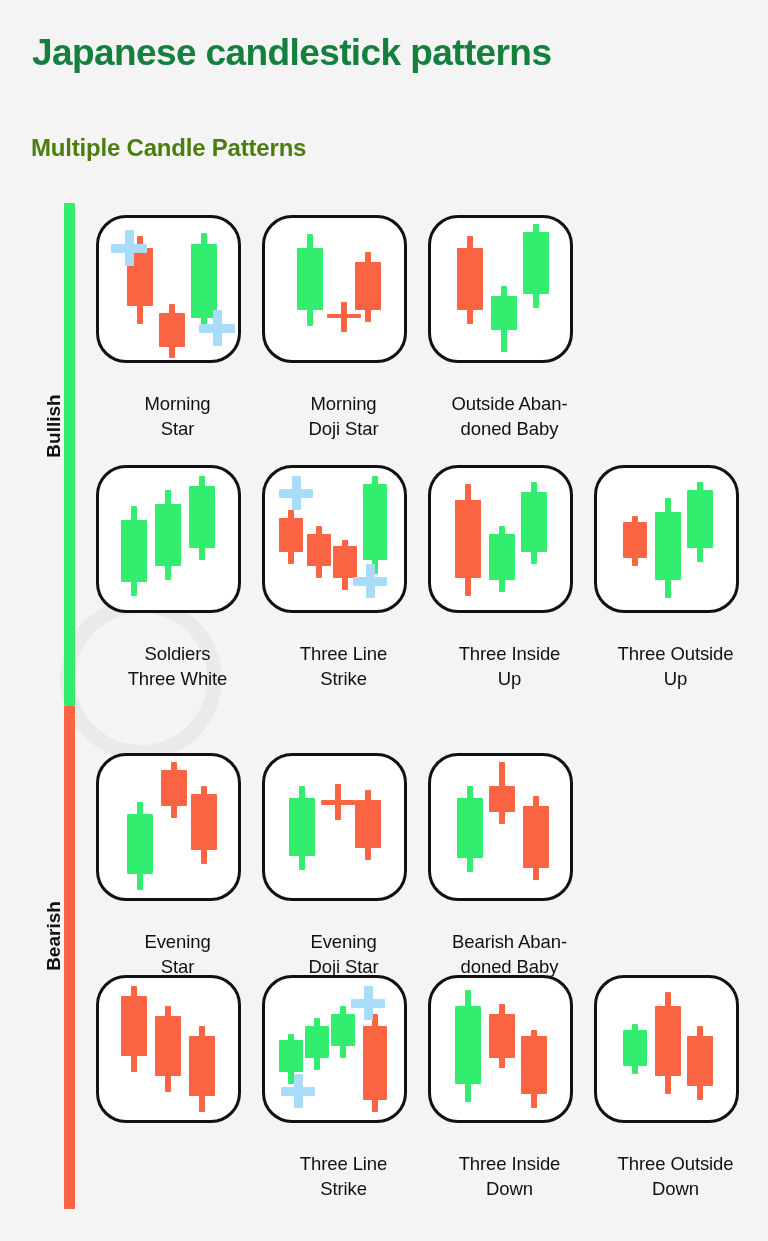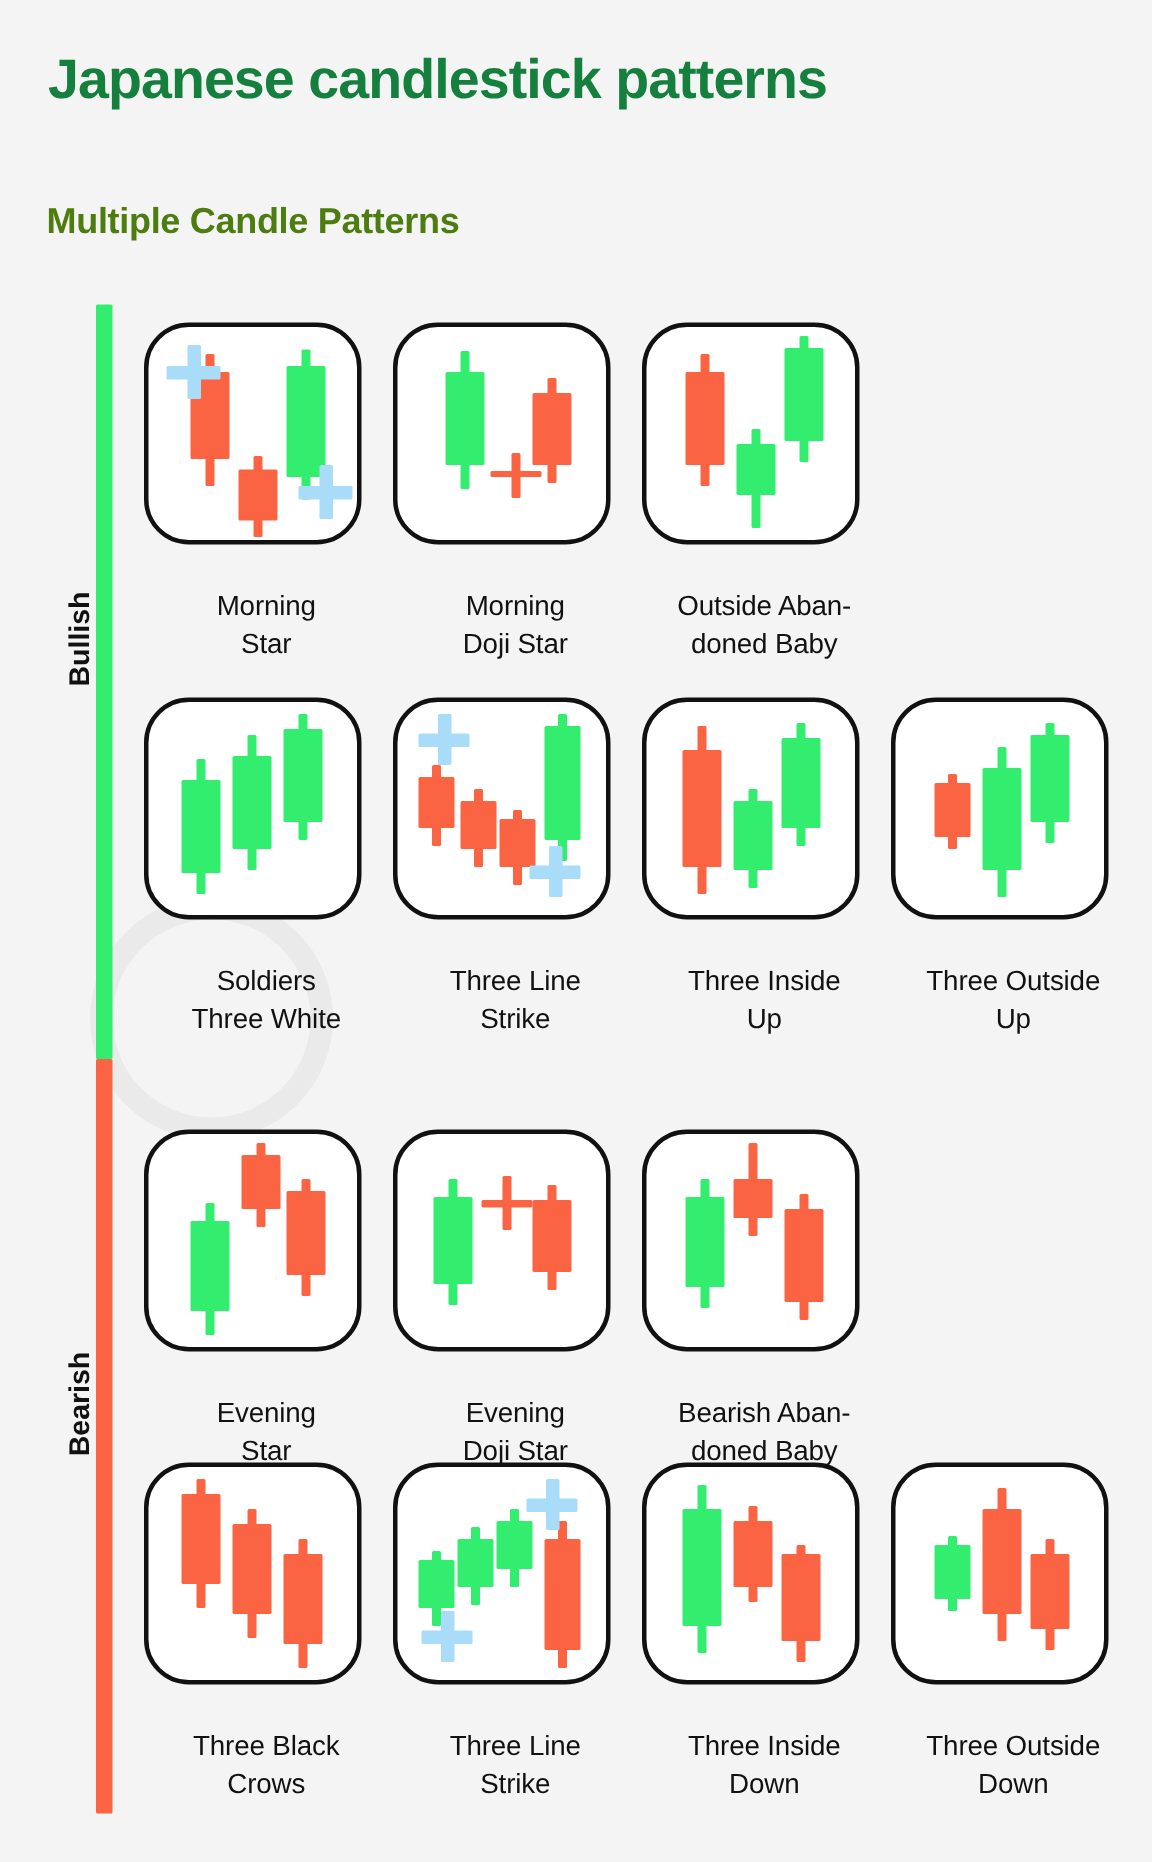--- a/index.html
+++ b/index.html
@@ -242,24 +242,20 @@
       <div class="row" style="top: 760px;">
         <div class="cell">
           <div class="card">
             <div class="wick" style="background: rgb(251, 100, 66); left: 32px; top: 8px; height: 86px;"></div>
             <div class="body" style="background: rgb(251, 100, 66); left: 22px; top: 18px; width: 26px; height: 60px;"></div>
             <div class="wick" style="background: rgb(251, 100, 66); left: 66px; top: 28px; height: 86px;"></div>
             <div class="body" style="background: rgb(251, 100, 66); left: 56px; top: 38px; width: 26px; height: 60px;"></div>
             <div class="wick" style="background: rgb(251, 100, 66); left: 100px; top: 48px; height: 86px;"></div>
             <div class="body" style="background: rgb(251, 100, 66); left: 90px; top: 58px; width: 26px; height: 60px;"></div>
           </div>
-          <div class="cap">
-            <div>Three Black</div>
-            <div>Crows</div>
-          </div>
         </div>
         <div class="cell">
           <div class="card">
             <div class="wick" style="background: rgb(51, 238, 110); left: 23px; top: 56px; height: 50px;"></div>
             <div class="body" style="background: rgb(51, 238, 110); left: 14px; top: 62px; width: 24px; height: 32px;"></div>
             <div class="wick" style="background: rgb(51, 238, 110); left: 49px; top: 40px; height: 52px;"></div>
             <div class="body" style="background: rgb(51, 238, 110); left: 40px; top: 48px; width: 24px; height: 32px;"></div>
             <div class="wick" style="background: rgb(51, 238, 110); left: 75px; top: 28px; height: 52px;"></div>
             <div class="body" style="background: rgb(51, 238, 110); left: 66px; top: 36px; width: 24px; height: 32px;"></div>
             <div class="wick" style="background: rgb(251, 100, 66); left: 107px; top: 36px; height: 98px;"></div>

